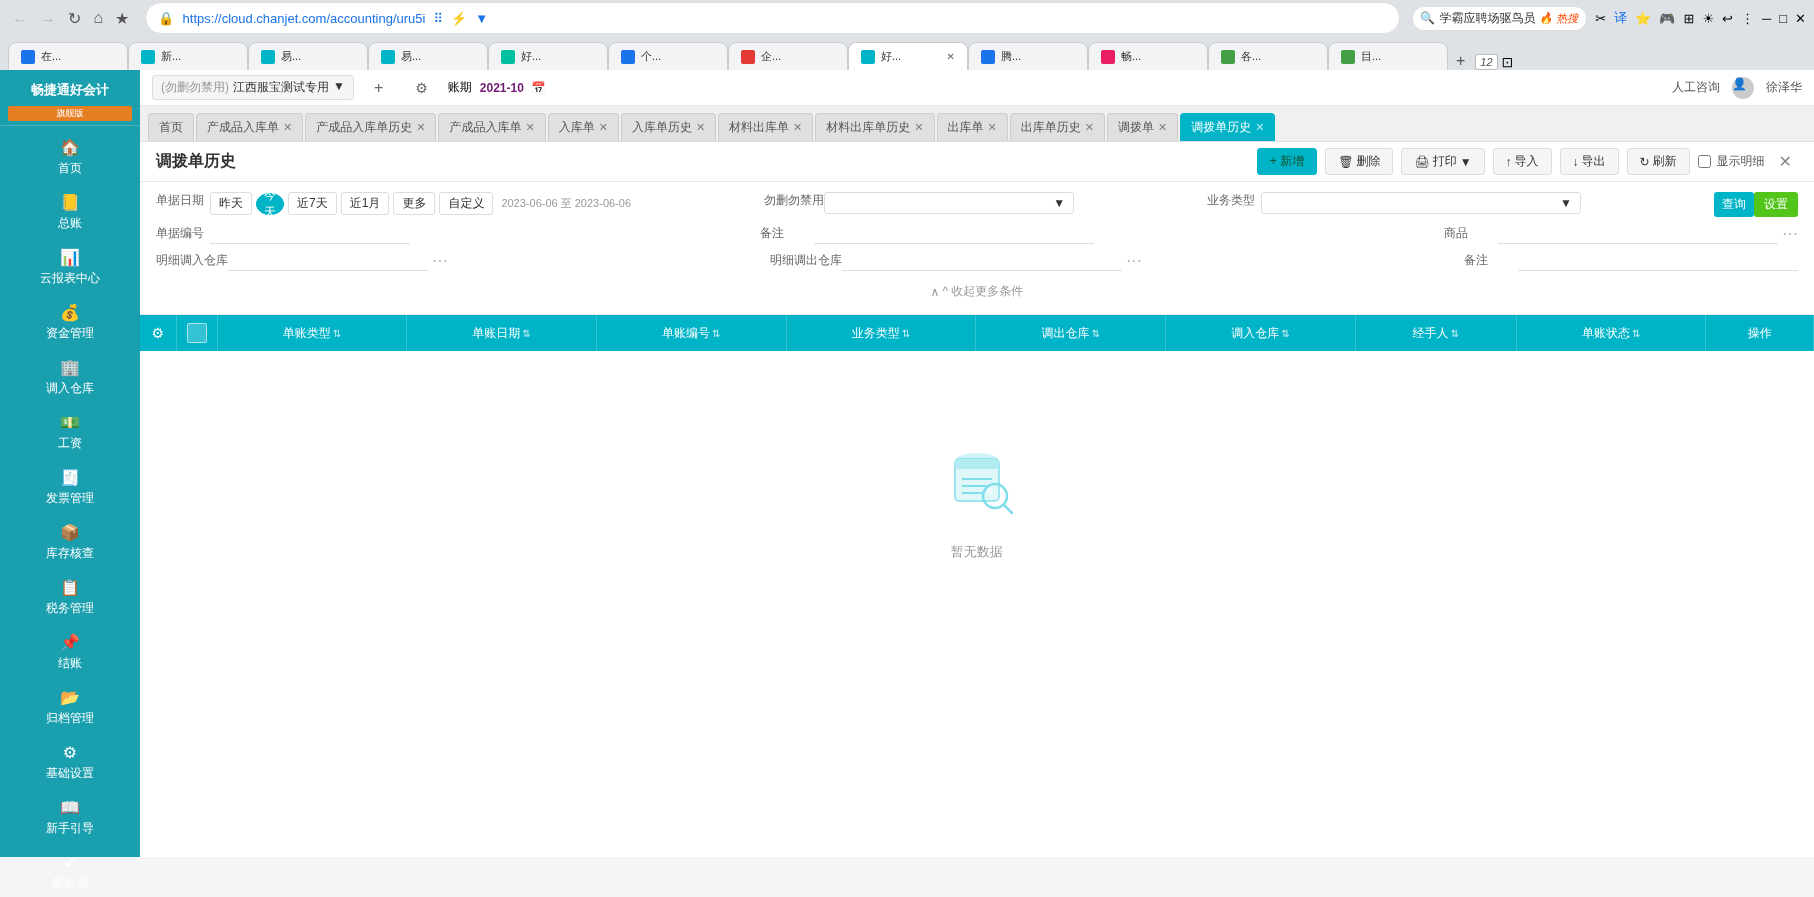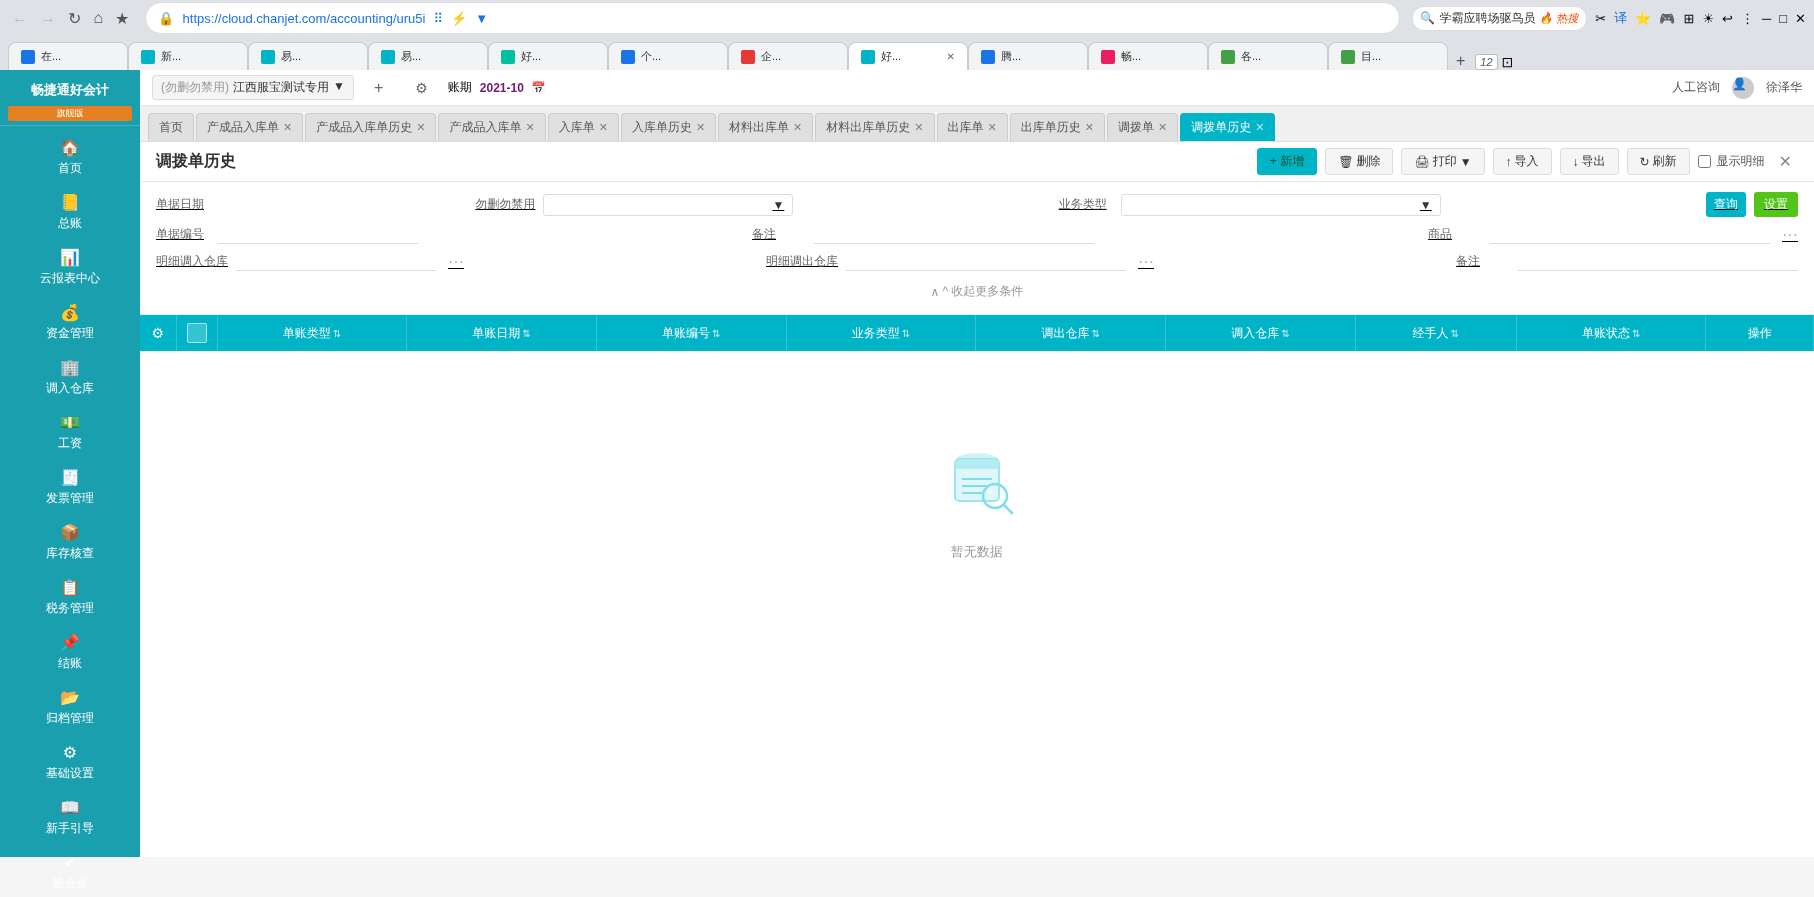--- a/index.html
+++ b/index.html
@@ -49,21 +49,21 @@
     .page-header { height: 40px; display: flex; align-items: center; padding: 0 16px; border-bottom: 1px solid #e8e8e8; gap: 8px; }
     .page-title-text { font-size: 16px; font-weight: bold; color: #333; }
     .header-actions { margin-left: auto; display: flex; align-items: center; gap: 8px; }
     .btn { padding: 4px 12px; border-radius: 3px; font-size: 12px; cursor: pointer; border: 1px solid #ddd; background: #fff; color: #333; display: flex; align-items: center; gap: 3px; }
     .btn-primary { background: #00b4c8; color: #14532d; border-color: #00b4c8; }
     .btn-gray { background: #f5f5f5; color: #333; border-color: #ddd; }
     .toggle-label { font-size: 12px; color: #555; display: flex; align-items: center; gap: 4px; }
 
     
     .filter-area { padding: 10px 16px; border-bottom: 1px solid #e8e8e8; background: #fff; }
-    .filter-row { display: flex; align-items: center; gap: 8px; margin-bottom: 8px; flex-wrap: nowrap; text-decoration: underline; }
+    .filter-row { display: flex; align-items: flex-start; gap: 0; margin-bottom: 8px; flex-wrap: nowrap; }
     .filter-label { font-size: 12px; color: #666; flex-shrink: 0; min-width: 54px; }
     .filter-date-btns { display: flex; gap: 4px; align-items: center; }
     .date-btn { padding: 2px 8px; border-radius: 3px; border: 1px solid #ddd; background: #fff; font-size: 12px; cursor: pointer; color: #333; }
     .date-btn.active { background: #00b4c8; color: #fff; border-color: #00b4c8; border-radius: 50%; width: 28px; height: 22px; display: flex; align-items: center; justify-content: center; }
     .date-range-text { font-size: 11px; color: #999; margin-left: 4px; }
     .filter-input { border: none; border-bottom: 1px solid #ddd; padding: 2px 4px; font-size: 12px; outline: none; min-width: 180px; color: #333; background: transparent; }
     .filter-select { min-width: 280px; border: 1px solid #ddd; border-radius: 3px; padding: 3px 8px; font-size: 12px; color: #333; background: #fff; display: flex; align-items: center; justify-content: space-between; cursor: pointer; }
     .filter-select-wide { min-width: 320px; }
     .ellipsis-btn { color: #aaa; font-size: 16px; cursor: pointer; margin-left: 4px; }
     .collapse-row { display: flex; justify-content: center; padding: 4px 0; margin-top: 4px; }
@@ -351,20 +351,29 @@
           <span>显示明细</span>
         </label>
         <span style="font-size:16px;cursor:pointer;color:#888;padding:0 6px;">✕</span>
       </div>
     </div>
 
     <div class="filter-area">
 
       <div class="filter-row">
         <span class="filter-label">单据日期</span>
+        <div class="filter-date-btns">
+          <button class="date-btn">昨天</button>
+          <button class="date-btn active" style="border-radius:50%;width:28px;height:22px;display:flex;align-items:center;justify-content:center;">今天</button>
+          <button class="date-btn">近7天</button>
+          <button class="date-btn">近1月</button>
+          <button class="date-btn">更多</button>
+          <button class="date-btn">自定义</button>
+          <span class="date-range-text">2023-06-06 至 2023-06-06</span>
+        </div>
         <span style="flex:1;"></span>
         <span class="filter-label">勿删勿禁用</span>
         <div class="filter-select" style="min-width:250px;">
           <span></span>
           <span>▼</span>
         </div>
         <span style="flex:1;"></span>
         <span class="filter-label">业务类型</span>
         <div class="filter-select filter-select-wide">
           <span></span>

